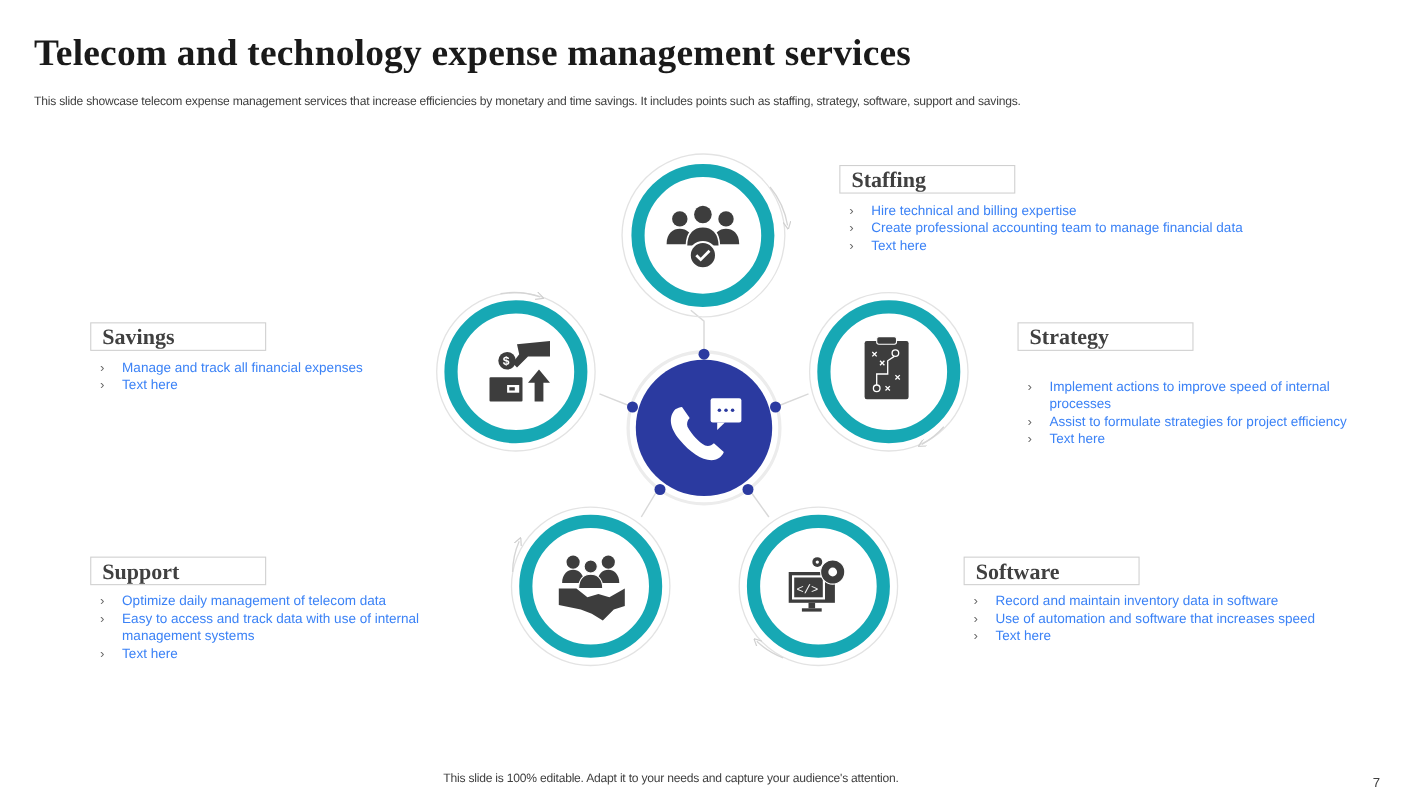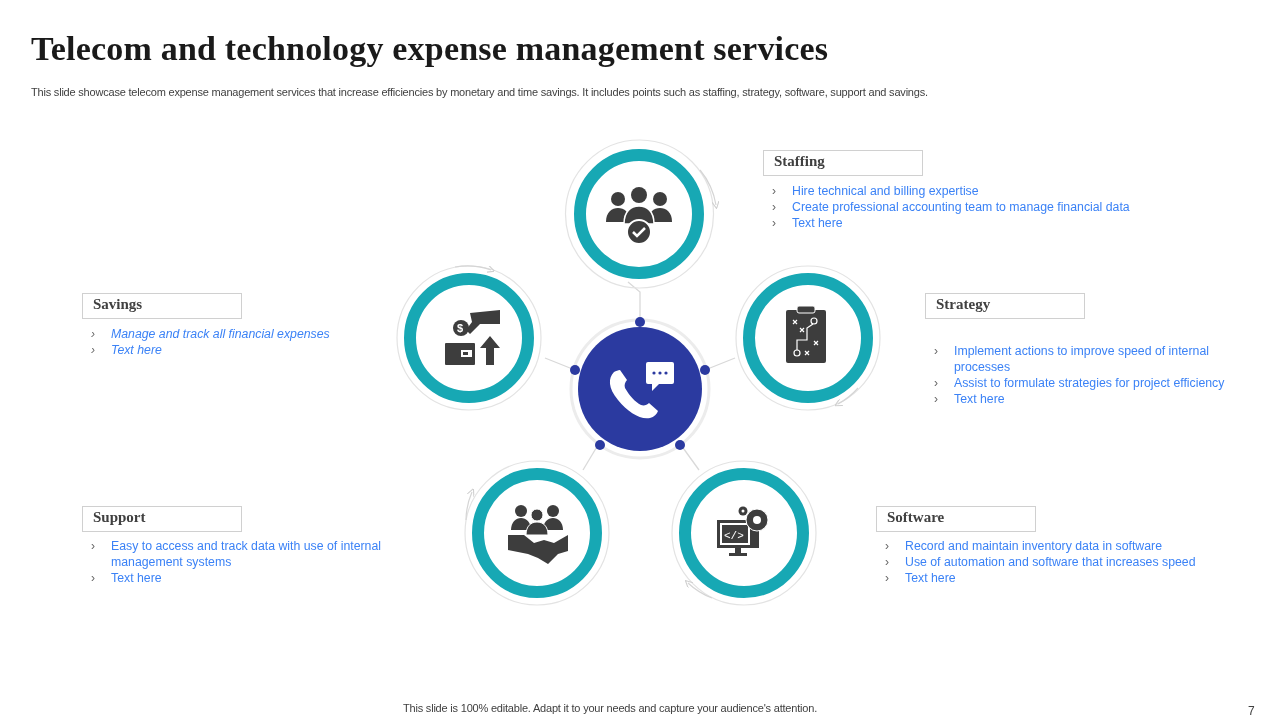--- a/index.html
+++ b/index.html
@@ -3,21 +3,21 @@
 <meta charset="utf-8">
 <style>
   html, body { margin:0; padding:0; }
   body { width:1280px; height:720px; background:#ffffff; position:relative; overflow:hidden; font-family:"Liberation Sans", sans-serif; color:#404040; }
   .title { position:absolute; left:31px; top:30px; font-family:"Liberation Serif", serif; font-weight:bold; font-size:34px; color:#1a1a1a; letter-spacing:0.2px; margin:0; white-space:nowrap; }
   .subtitle { position:absolute; left:31px; top:86px; font-size:11px; color:#404040; white-space:nowrap; letter-spacing:-0.2px; }
   .footer { position:absolute; left:403px; top:702px; font-size:11px; color:#404040; white-space:nowrap; letter-spacing:-0.2px; }
   .pagenum { position:absolute; left:1248px; top:704px; font-size:12px; color:#404040; }
   svg.diagram { position:absolute; left:0; top:0; }
   .label-box { position:absolute; width:160px; height:26px; border:1px solid #d0d0d0; background:#fff; box-sizing:border-box; }
-  .label-box span { position:absolute; left:10px; top:2px; font-family:"Liberation Serif", serif; font-weight:bold; font-size:15px; color:#404040; }
+  .label-box span { position:absolute; left:10px; top:2px; font-family:"Liberation Serif", serif; font-weight:bold; font-size:20px; color:#404040; }
   ul.points { position:absolute; list-style:none; margin:0; padding:0; font-size:12.3px; color:#3b82f6; line-height:16px; }
   ul.points li { position:relative; padding-left:20px; }
   ul.points li::before { content:"\203A"; position:absolute; left:0; top:0; color:#666; font-size:12px; }
 </style>
 </head>
 <body>
 
 <h1 class="title">Telecom and technology expense management services</h1>
 <div class="subtitle">This slide showcase telecom expense management services that increase efficiencies by monetary and time savings. It includes points such as staffing, strategy, software, support and savings.</div>
 
@@ -162,29 +162,30 @@
 </div>
 <ul class="points" style="left:934px; top:343px; width:320px;">
   <li>Implement  actions to improve  speed of internal processes</li>
   <li>Assist to formulate  strategies for project efficiency</li>
   <li>Text here</li>
 </ul>
 
 <div class="label-box" style="left:82px; top:293px;">
   <span>Savings</span>
 </div>
-<ul class="points" style="left:91px; top:326px; width:310px;font-style:italic;">
+<ul class="points" style="left:91px; top:326px; width:310px;">
   <li>Manage and track all financial expenses</li>
   <li>Text here</li>
 </ul>
 
 <div class="label-box" style="left:82px; top:506px;">
   <span>Support</span>
 </div>
 <ul class="points" style="left:91px; top:538px; width:320px;">
+  <li>Optimize daily management  of telecom data</li>
   <li>Easy to access and track data with use of internal management  systems</li>
   <li>Text here</li>
 </ul>
 
 <div class="label-box" style="left:876px; top:506px;text-align:right;">
   <span>Software</span>
 </div>
 <ul class="points" style="left:885px; top:538px; width:360px;">
   <li>Record and maintain inventory  data in software</li>
   <li>Use of automation and software  that increases  speed</li>

